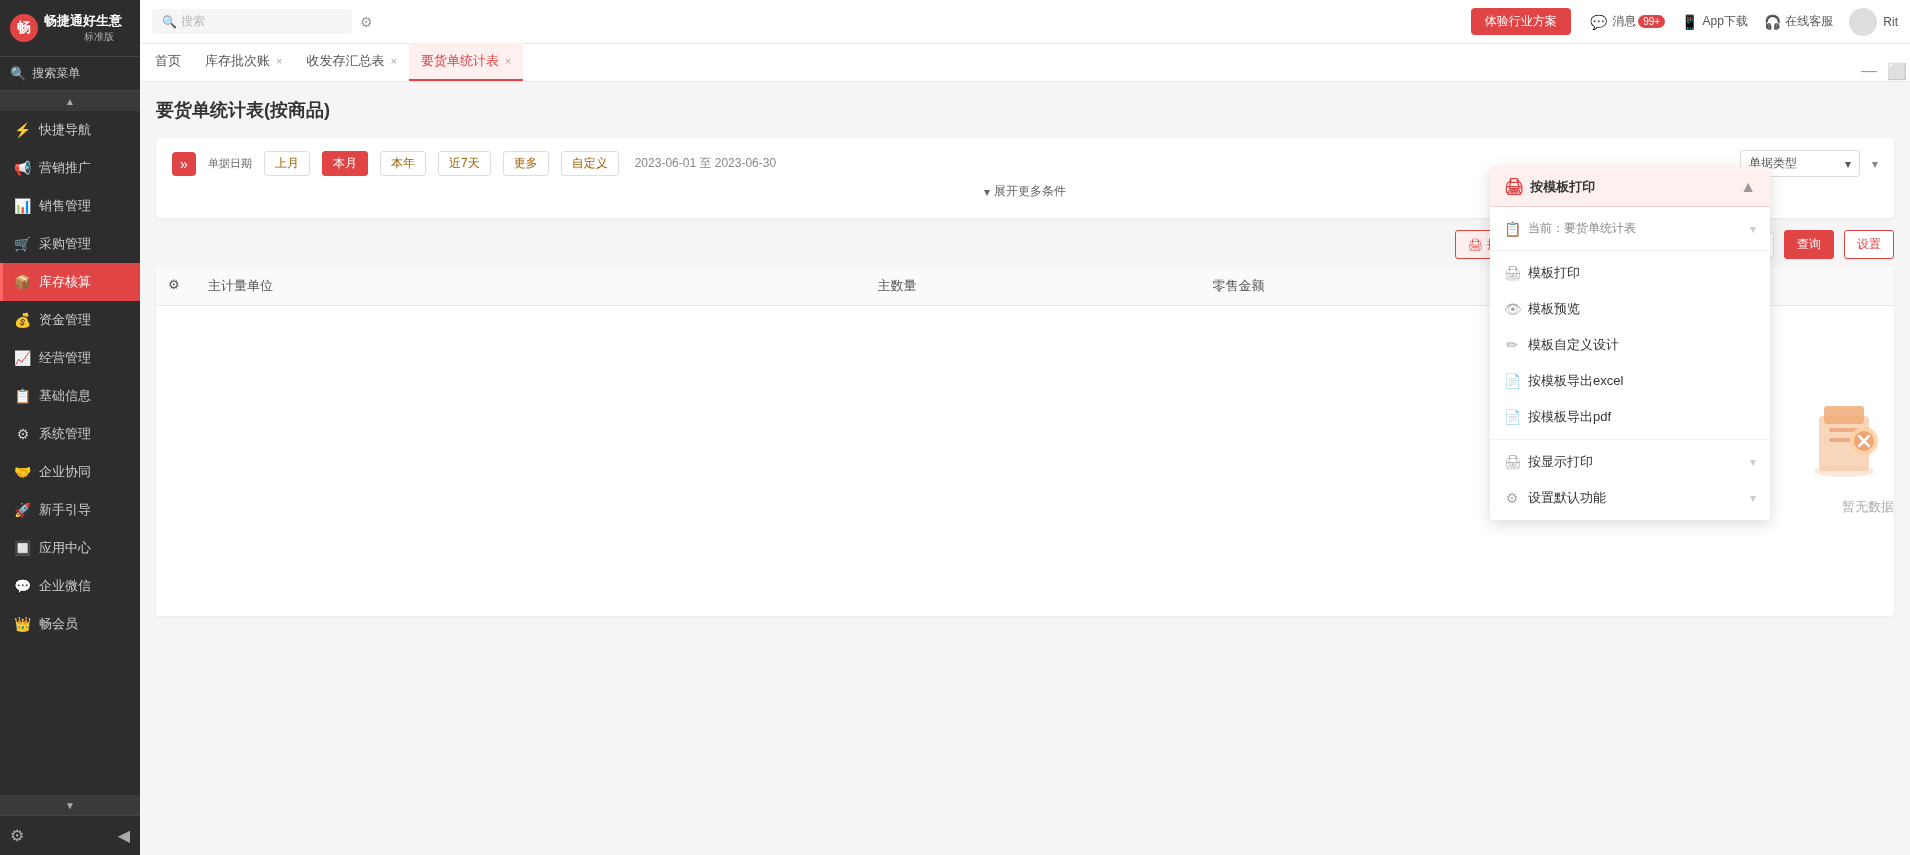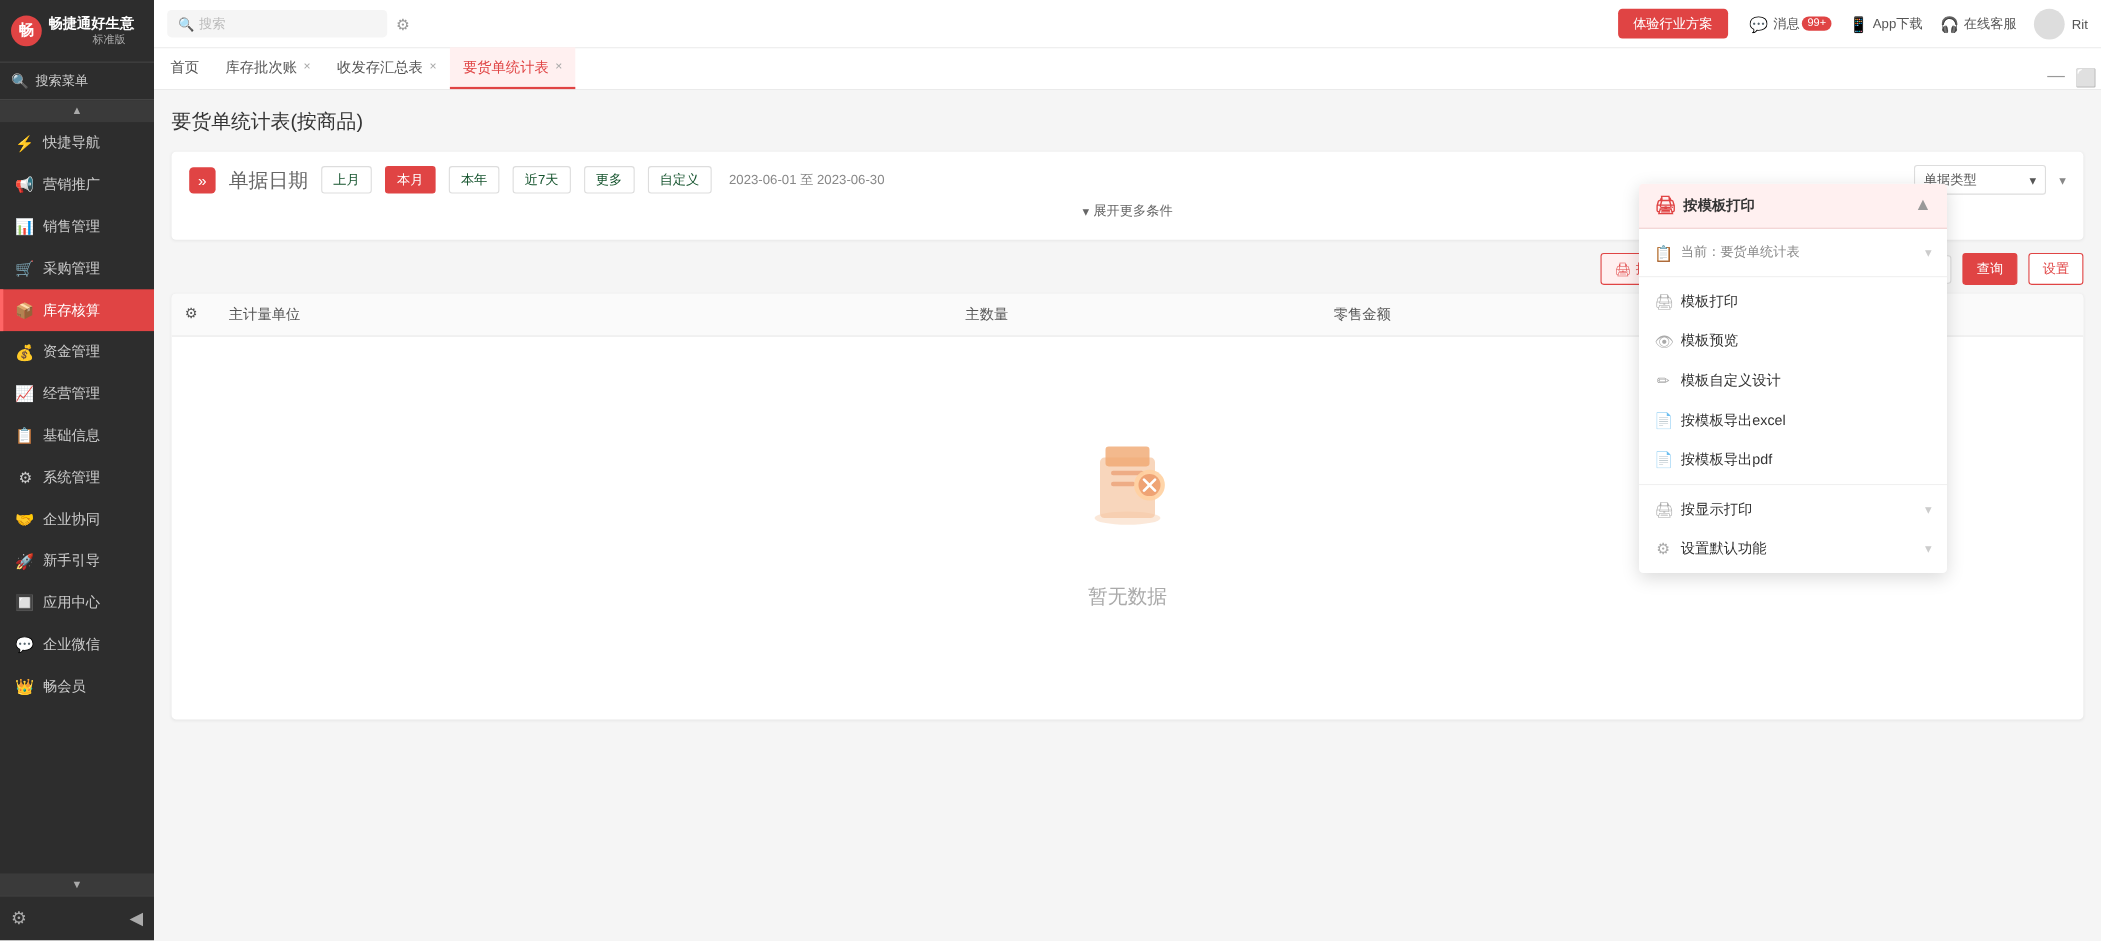--- a/index.html
+++ b/index.html
@@ -179,21 +179,21 @@
     .content {
       flex: 1;
       overflow-y: auto;
       padding: 16px;
       background: #f5f5f5;
       position: relative;
     }
 
     .page-title {
       font-size: 18px;
-      font-weight: normal;
+      font-weight: bold;
       color: #333;
       margin-bottom: 16px;
     }
 
     
     .filter-card {
       background: #fff;
       border-radius: 4px;
       padding: 12px 16px;
       margin-bottom: 12px;
@@ -211,28 +211,28 @@
       background: #e04444;
       color: white;
       border: none;
       border-radius: 4px;
       cursor: pointer;
       font-size: 14px;
       display: flex;
       align-items: center;
       justify-content: center;
     }
-    .filter-label { color: #666; font-size: 18px; white-space: nowrap; }
+    .filter-label { color: #666; font-size: 11px; white-space: nowrap; }
     .date-btn {
       padding: 3px 10px;
       border: 1px solid #ddd;
       border-radius: 3px;
       font-size: 12px;
       cursor: pointer;
-      color: #14532d;
+      color: #a16207;
       background: #fff;
     }
     .date-btn.active {
       background: #e04444;
       color: white;
       border-color: #e04444;
     }
     .date-range-text { font-size: 12px; color: #888; margin-left: 4px; }
     .filter-select {
       display: flex;
@@ -304,26 +304,25 @@
       padding: 10px 12px;
     }
     .th {
       font-size: 13px;
       color: #555;
       font-weight: 500;
     }
     .empty-state {
       display: flex;
       flex-direction: column;
-      align-items: center;
+      align-items: flex-end;
       justify-content: center;
       padding: 80px 0 100px;
       color: #aaa;
-      font-size: 18px;
-      gap: 32px;
+      font-size: 13px;
     }
     .empty-icon {
       width: 100px;
       height: 100px;
       margin-bottom: 12px;
     }
 
     
     .dropdown-overlay {
       position: absolute;

